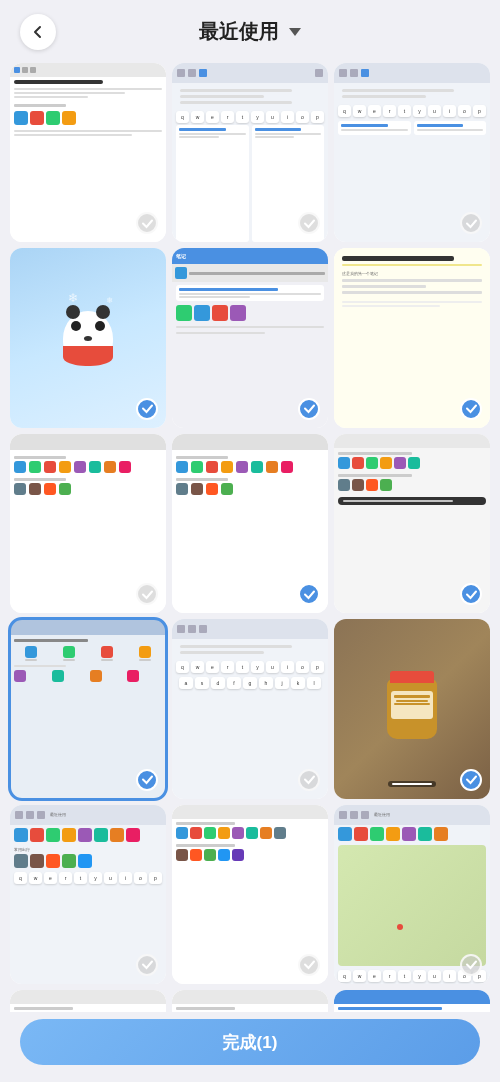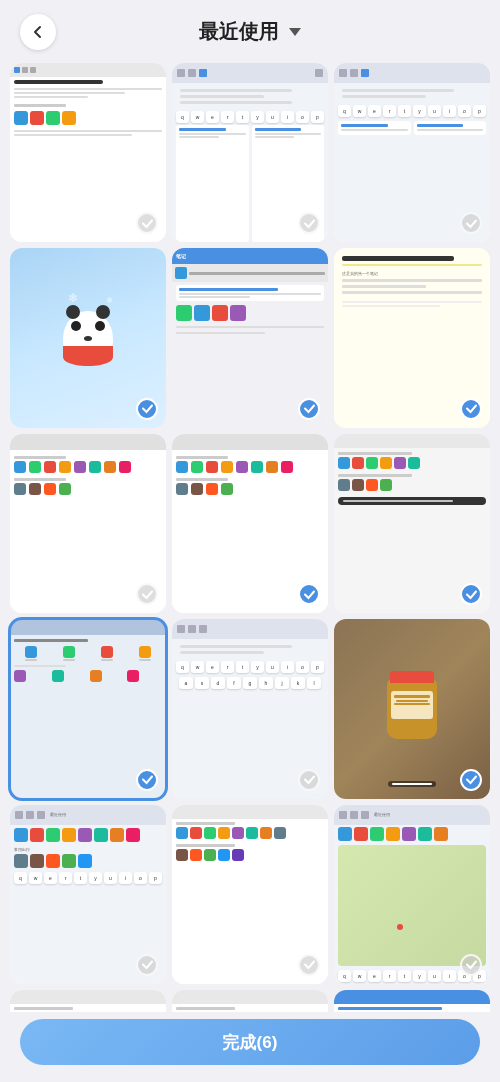--- a/index.html
+++ b/index.html
@@ -996,15 +996,15 @@
         </div>
       </div>
     </div>
 
   </div>
 
 </div>
 
 <div class="bottom-bar">
   <div class="done-btn">
-    <span>完成(6)</span>
+    <span>完成(1)</span>
   </div>
 </div>
 
 </body></html>

